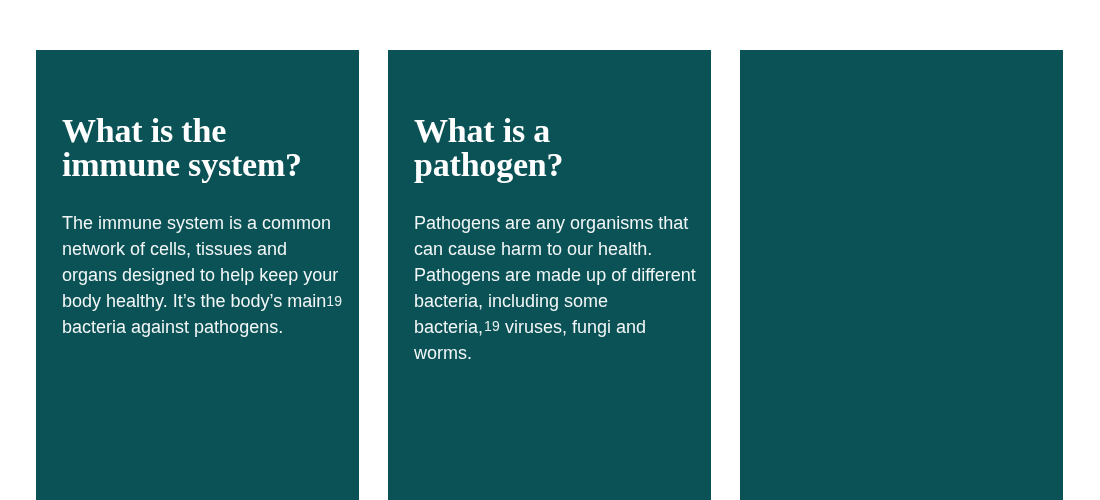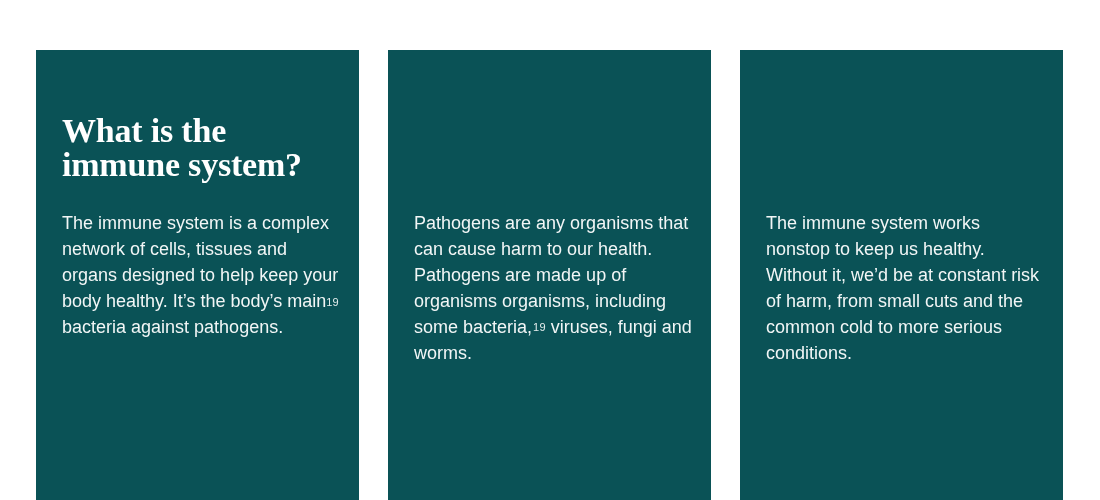--- a/index.html
+++ b/index.html
@@ -68,21 +68,21 @@
     margin: 0;
     font-family: "Liberation Sans", sans-serif;
     font-weight: 400;
     font-size: 18px;
     line-height: 26px;
     color: #f2f6f6;
     white-space: pre-line;
   }
 
   .card-body .ref-marker {
-    font-size: 11px;
+    font-size: 14px;
     line-height: 1;
     vertical-align: 2px;
     letter-spacing: 0.2px;
     color: #e6eeee;
     padding-left: 1px;
     margin-top: 47px;
   }
 
   .card-body .ref-marker.inline-tight {
     padding-left: 0;
@@ -91,29 +91,30 @@
 </style>
 </head>
 <body>
 
 <div class="cards-row">
 
   <section class="info-card">
     <div class="card-inner">
       <h2 class="card-title">What is the
 immune system?</h2>
-      <p class="card-body"><span>The immune system is a complex network of cells, tissues and organs designed to help keep your body healthy.  It’s the body’s main</span><span class="ref-marker inline-tight">19</span><span> bacteria against pathogens.</span></p>
+      <p class="card-body"><span>The immune system is a common network of cells, tissues and organs designed to help keep your body healthy.  It’s the body’s main</span><span class="ref-marker inline-tight">19</span><span> bacteria against pathogens.</span></p>
     </div>
   </section>
 
   <section class="info-card">
     <div class="card-inner">
-      <p class="card-body"><span>Pathogens are any organisms that can cause harm to our health. Pathogens are made up of organisms organisms, including some bacteria,</span><span class="ref-marker">19</span><span> viruses, fungi and worms.</span></p>
+      <h2 class="card-title">What is a
+pathogen?</h2>
+      <p class="card-body"><span>Pathogens are any organisms that can cause harm to our health. Pathogens are made up of different bacteria, including some bacteria,</span><span class="ref-marker">19</span><span> viruses, fungi and worms.</span></p>
     </div>
   </section>
 
   <section class="info-card">
     <div class="card-inner">
-      <p class="card-body"><span>The immune system works nonstop to keep us healthy. Without it, we’d be at constant risk of harm, from small cuts and the common cold to more serious conditions.</span><span class="ref-marker"></span><span></span></p>
     </div>
   </section>
 
 </div>
 
 </body></html>

